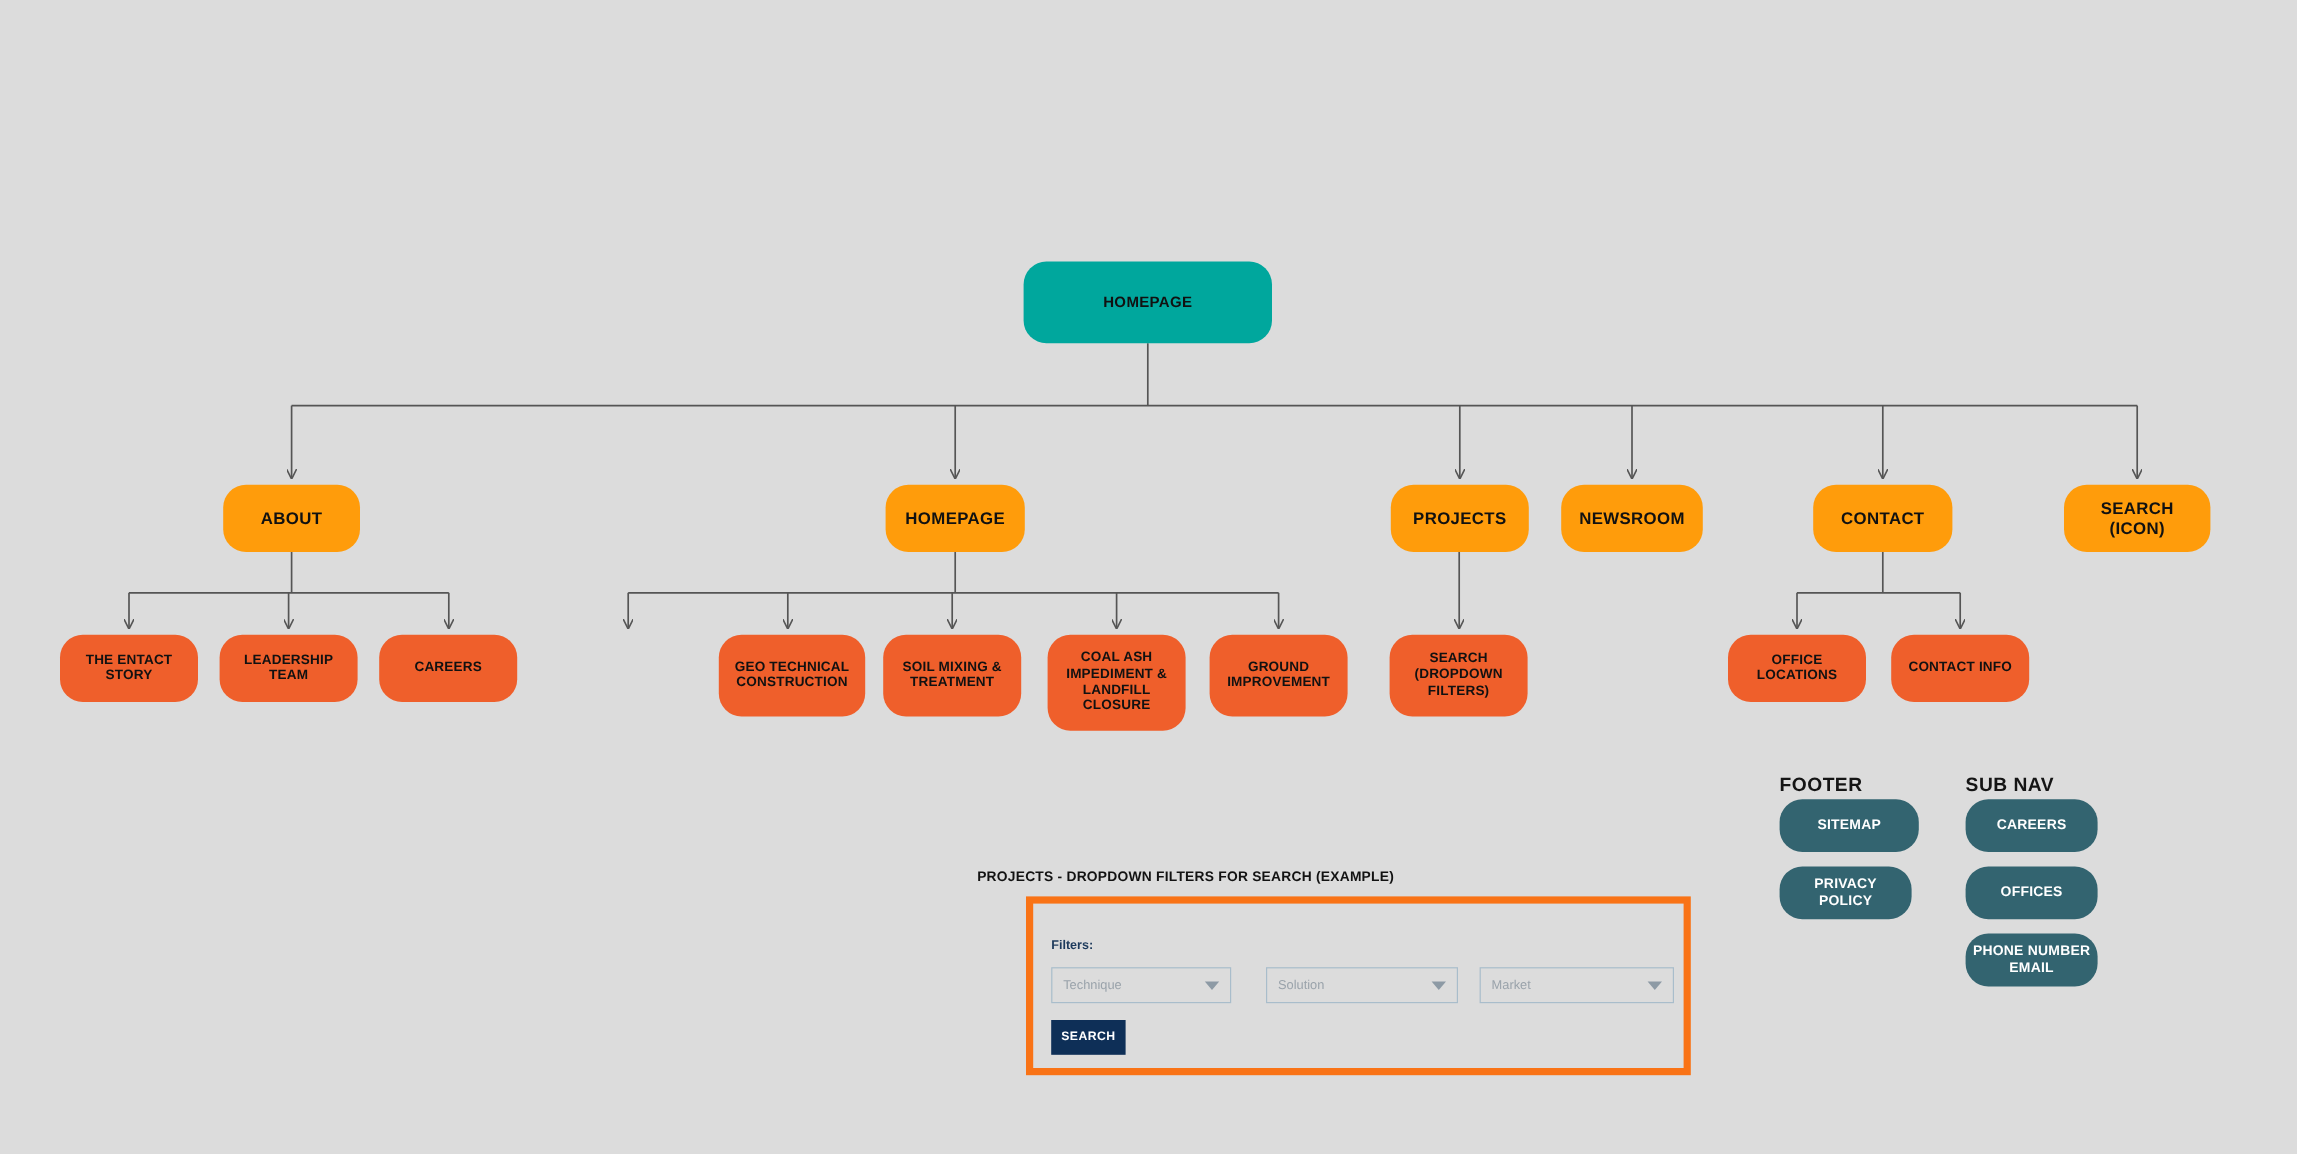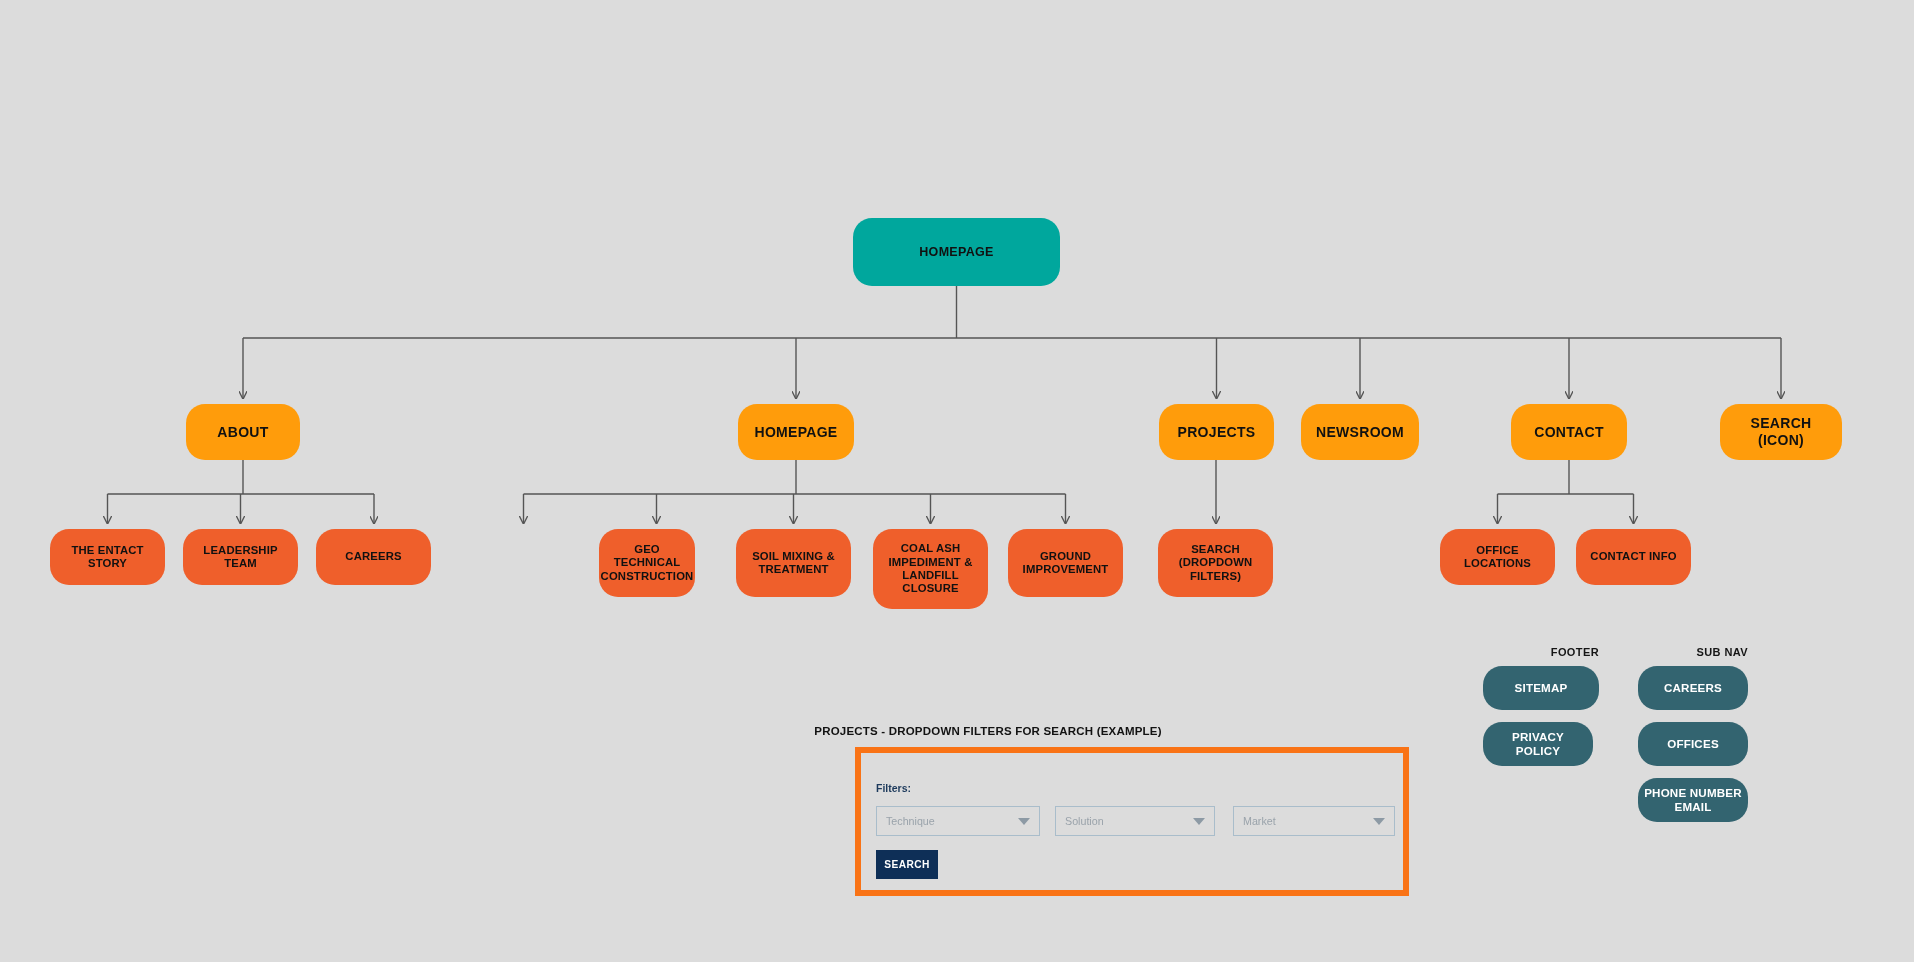--- a/index.html
+++ b/index.html
@@ -61,25 +61,25 @@
     letter-spacing: 0.15px;
   }
   .node.teal {
     background: #336470;
     color: #ffffff;
     font-size: 11.6px;
     letter-spacing: 0.2px;
   }
   .grp-label {
     position: absolute;
-    font-size: 11px;
+    font-size: 16px;
     font-weight: bold;
     color: #151515;
     letter-spacing: 0.4px;
-    text-align: right;
+    text-align: left;
     white-space: nowrap;
   }
   
   #filter-caption {
     position: absolute;
     font-size: 11.5px;
     font-weight: bold;
     color: #121212;
     letter-spacing: 0.2px;
     white-space: nowrap;
@@ -113,21 +113,21 @@
     color: #9aa3ab;
     flex: 1;
     text-align: left;
   }
   .dropdown .dd-caret {
     width: 0; height: 0;
     border-left: 6px solid transparent;
     border-right: 6px solid transparent;
     border-top: 7px solid #8d9aa5;
   }
-  #dd-0 { left: 15px; width: 164px; }
+  #dd-0 { left: 15px; width: 150px; }
   #dd-1 { left: 194px; width: 160px; }
   #dd-2 { left: 372px; width: 162px; }
   #search-button {
     position: absolute;
     left: 15px; top: 97px;
     width: 62px; height: 29px;
     background: #0e2f57;
     color: #ffffff;
     font-size: 10.2px;
     font-weight: bold;
@@ -193,21 +193,21 @@
   <div class="node lvl1" style="left: 1301px; top: 404px; width: 118px; height: 56px;">NEWSROOM</div>
   <div class="node lvl1" style="left: 1511px; top: 404px; width: 116px; height: 56px;">CONTACT</div>
   <div class="node lvl1" style="left: 1720px; top: 404px; width: 122px; height: 56px;">SEARCH (ICON)</div>
 
   <div class="node lvl2" style="left: 50px; top: 529px; width: 115px; height: 56px;">THE ENTACT
 STORY</div>
   <div class="node lvl2" style="left: 183px; top: 529px; width: 115px; height: 56px;">LEADERSHIP
 TEAM</div>
   <div class="node lvl2" style="left: 316px; top: 529px; width: 115px; height: 56px;">CAREERS</div>
 
-  <div class="node lvl2" style="left: 599px; top: 529px; width: 96px; height: 68px;">GEO TECHNICAL
+  <div class="node lvl2" style="left: 599px; top: 529px; width: 122px; height: 68px;">GEO TECHNICAL
 CONSTRUCTION</div>
   <div class="node lvl2" style="left: 736px; top: 529px; width: 115px; height: 68px;">SOIL MIXING &amp;
 TREATMENT</div>
   <div class="node lvl2" style="left: 873px; top: 529px; width: 115px; height: 80px;">COAL ASH
 IMPEDIMENT &amp;
 LANDFILL CLOSURE</div>
   <div class="node lvl2" style="left: 1008px; top: 529px; width: 115px; height: 68px;">GROUND
 IMPROVEMENT</div>
 
   <div class="node lvl2" style="left: 1158px; top: 529px; width: 115px; height: 68px;">SEARCH

